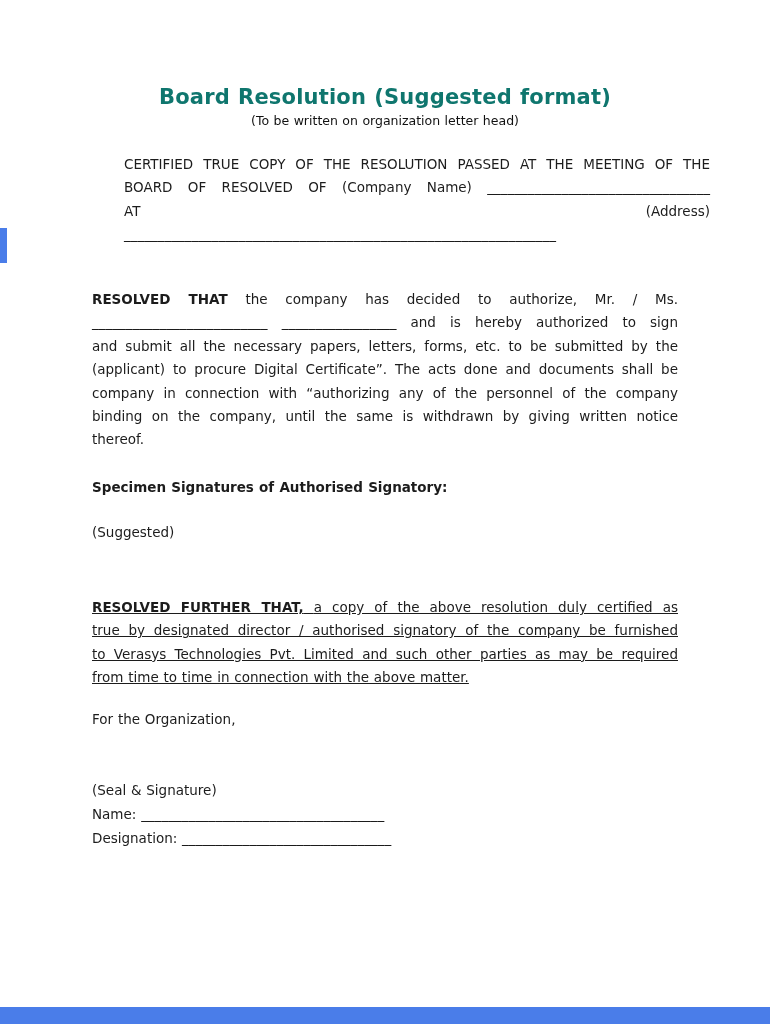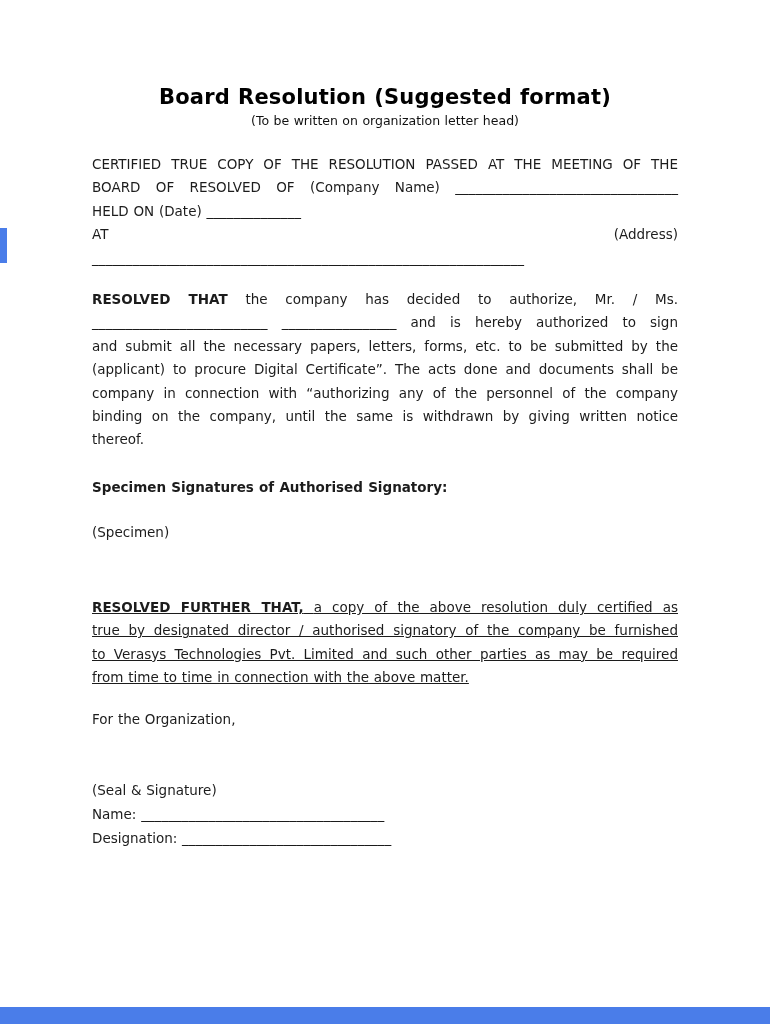--- a/index.html
+++ b/index.html
@@ -18,29 +18,29 @@
     font-size: 13.5px;
     line-height: 23.4px;
     word-spacing: 0.5px;
   }
   .center { left: 0; width: 770px; text-align: center; }
   .title {
     top: 84px;
     font-size: 21px;
     line-height: 26px;
     font-weight: bold;
-    color: #000000;
+    color: #0f766e;
     letter-spacing: 0.2px;
   }
   .subtitle { top: 112px; font-size: 12.5px; line-height: 17px; color: #111; }
   .jline { text-align: justify; text-align-last: justify; }
   .lline { text-align: left; }
   .split { display: flex; justify-content: space-between; }
   .bold { font-weight: bold; }
-  .p1 { top: 153px; }
+  .p1 { top: 153px; margin-left: 32px; }
   .p2 { top: 288px; }
   .heading { top: 476px; font-weight: bold; }
   .sigline { top: 521px; }
   .p3 { top: 596px; text-decoration: underline; }
   .fororg { top: 688px; margin-top: 20px; }
   .seal { top: 779px; }
   .nameline { top: 803px; }
   .desigline { top: 827px; }
   .artifact-left {
     position: absolute;
@@ -55,41 +55,40 @@
 </style>
 </head>
 <body>
 
 <div class="blk center title">Board Resolution (Suggested format)</div>
 <div class="blk center subtitle">(To be written on organization letter head)</div>
 
 <div class="blk p1">
   <div class="jline">CERTIFIED TRUE COPY OF THE RESOLUTION PASSED AT THE MEETING OF THE</div>
   <div class="jline">BOARD OF RESOLVED OF (Company Name) _________________________________</div>
-  <div class="lline">HELD ON (Date) ______________</div>
   <div class="split">
     <span>AT</span>
     <span>(Address)</span>
   </div>
   <div class="lline">________________________________________________________________</div>
 </div>
 
 <div class="blk p2">
   <div class="jline"><span class="bold">RESOLVED THAT</span> <span>the company has decided to authorize, Mr. / Ms.</span></div>
   <div class="jline">__________________________ _________________ and is hereby authorized to sign</div>
   <div class="jline">and submit all the necessary papers, letters, forms, etc. to be submitted by the</div>
   <div class="jline">(applicant) to procure Digital Certificate”. The acts done and documents shall be</div>
   <div class="jline">company in connection with “authorizing any of the personnel of the company</div>
   <div class="jline">binding on the company, until the same is withdrawn by giving written notice</div>
   <div class="lline">thereof.</div>
 </div>
 
 <div class="blk heading">Specimen Signatures of Authorised Signatory:</div>
 
-<div class="blk sigline">(Specimen)</div>
+<div class="blk sigline">(Suggested)</div>
 
 <div class="blk p3">
   <div class="jline"><span class="bold">RESOLVED FURTHER THAT,</span> <span>a copy of the above resolution duly certified as</span></div>
   <div class="jline">true by designated director / authorised signatory of the company be furnished</div>
   <div class="jline">to Verasys Technologies Pvt. Limited and such other parties as may be required</div>
   <div class="lline">from time to time in connection with the above matter.</div>
 </div>
 
 <div class="blk fororg">For the Organization,</div>
 

